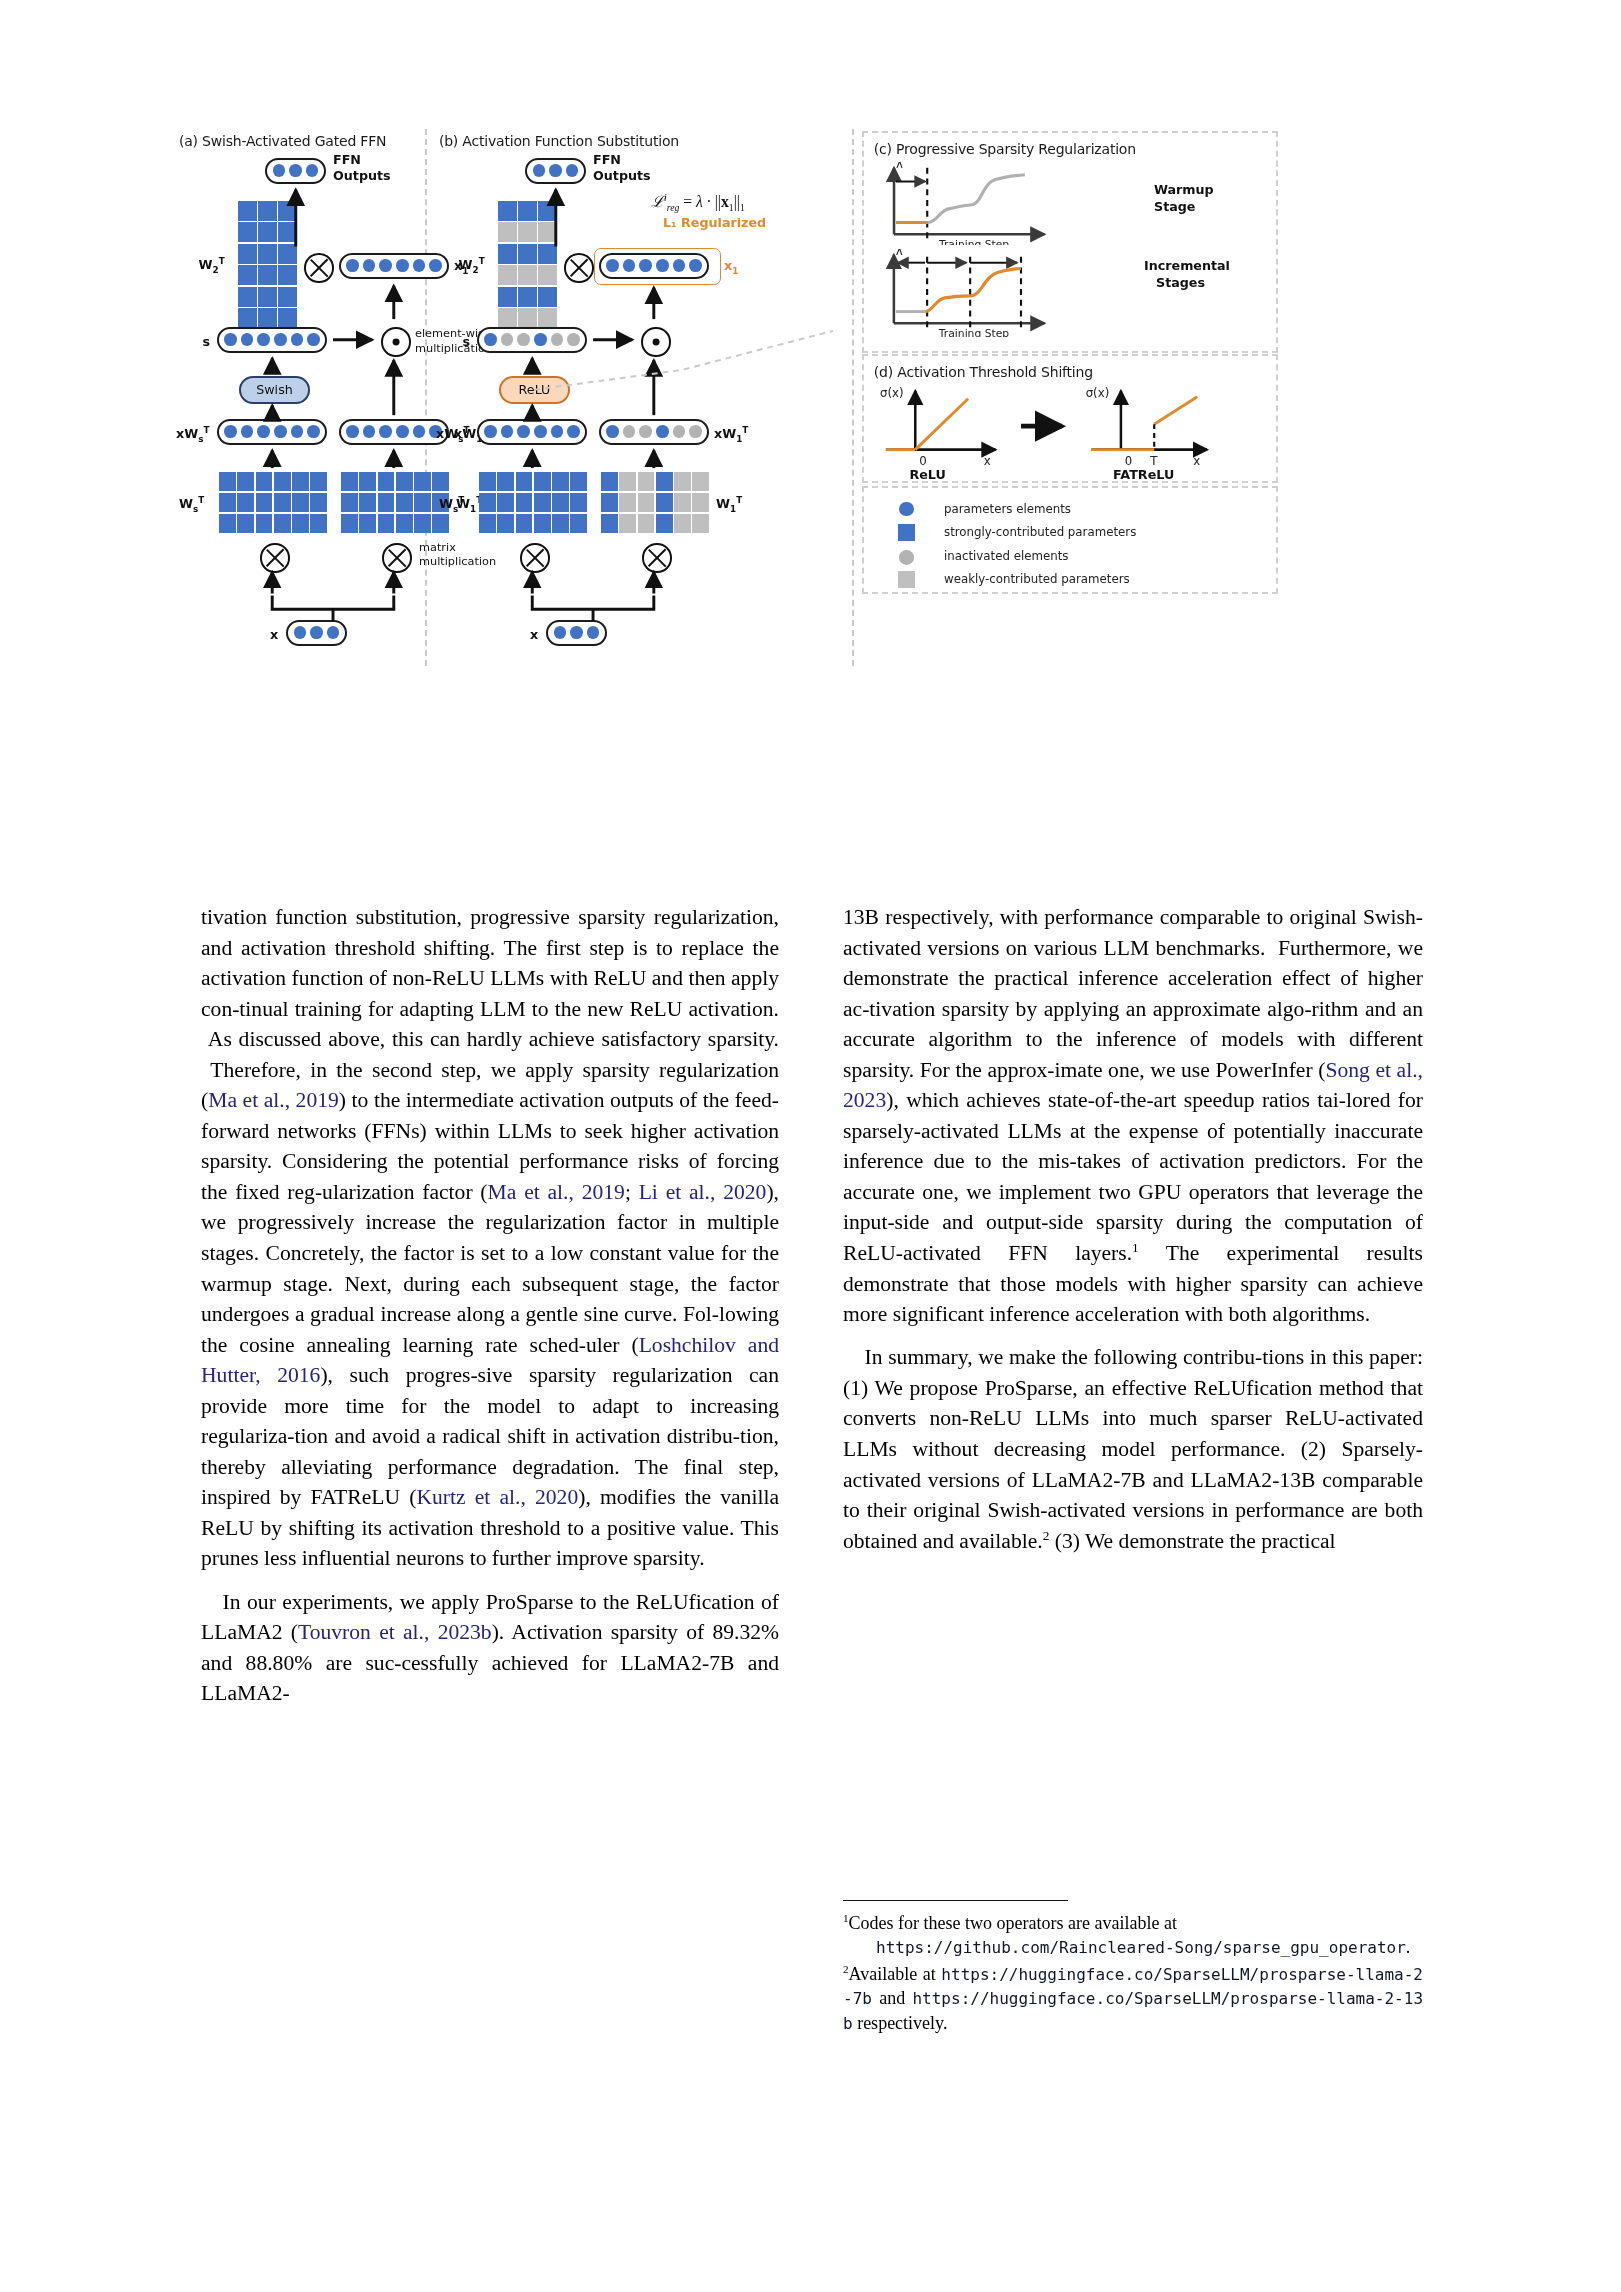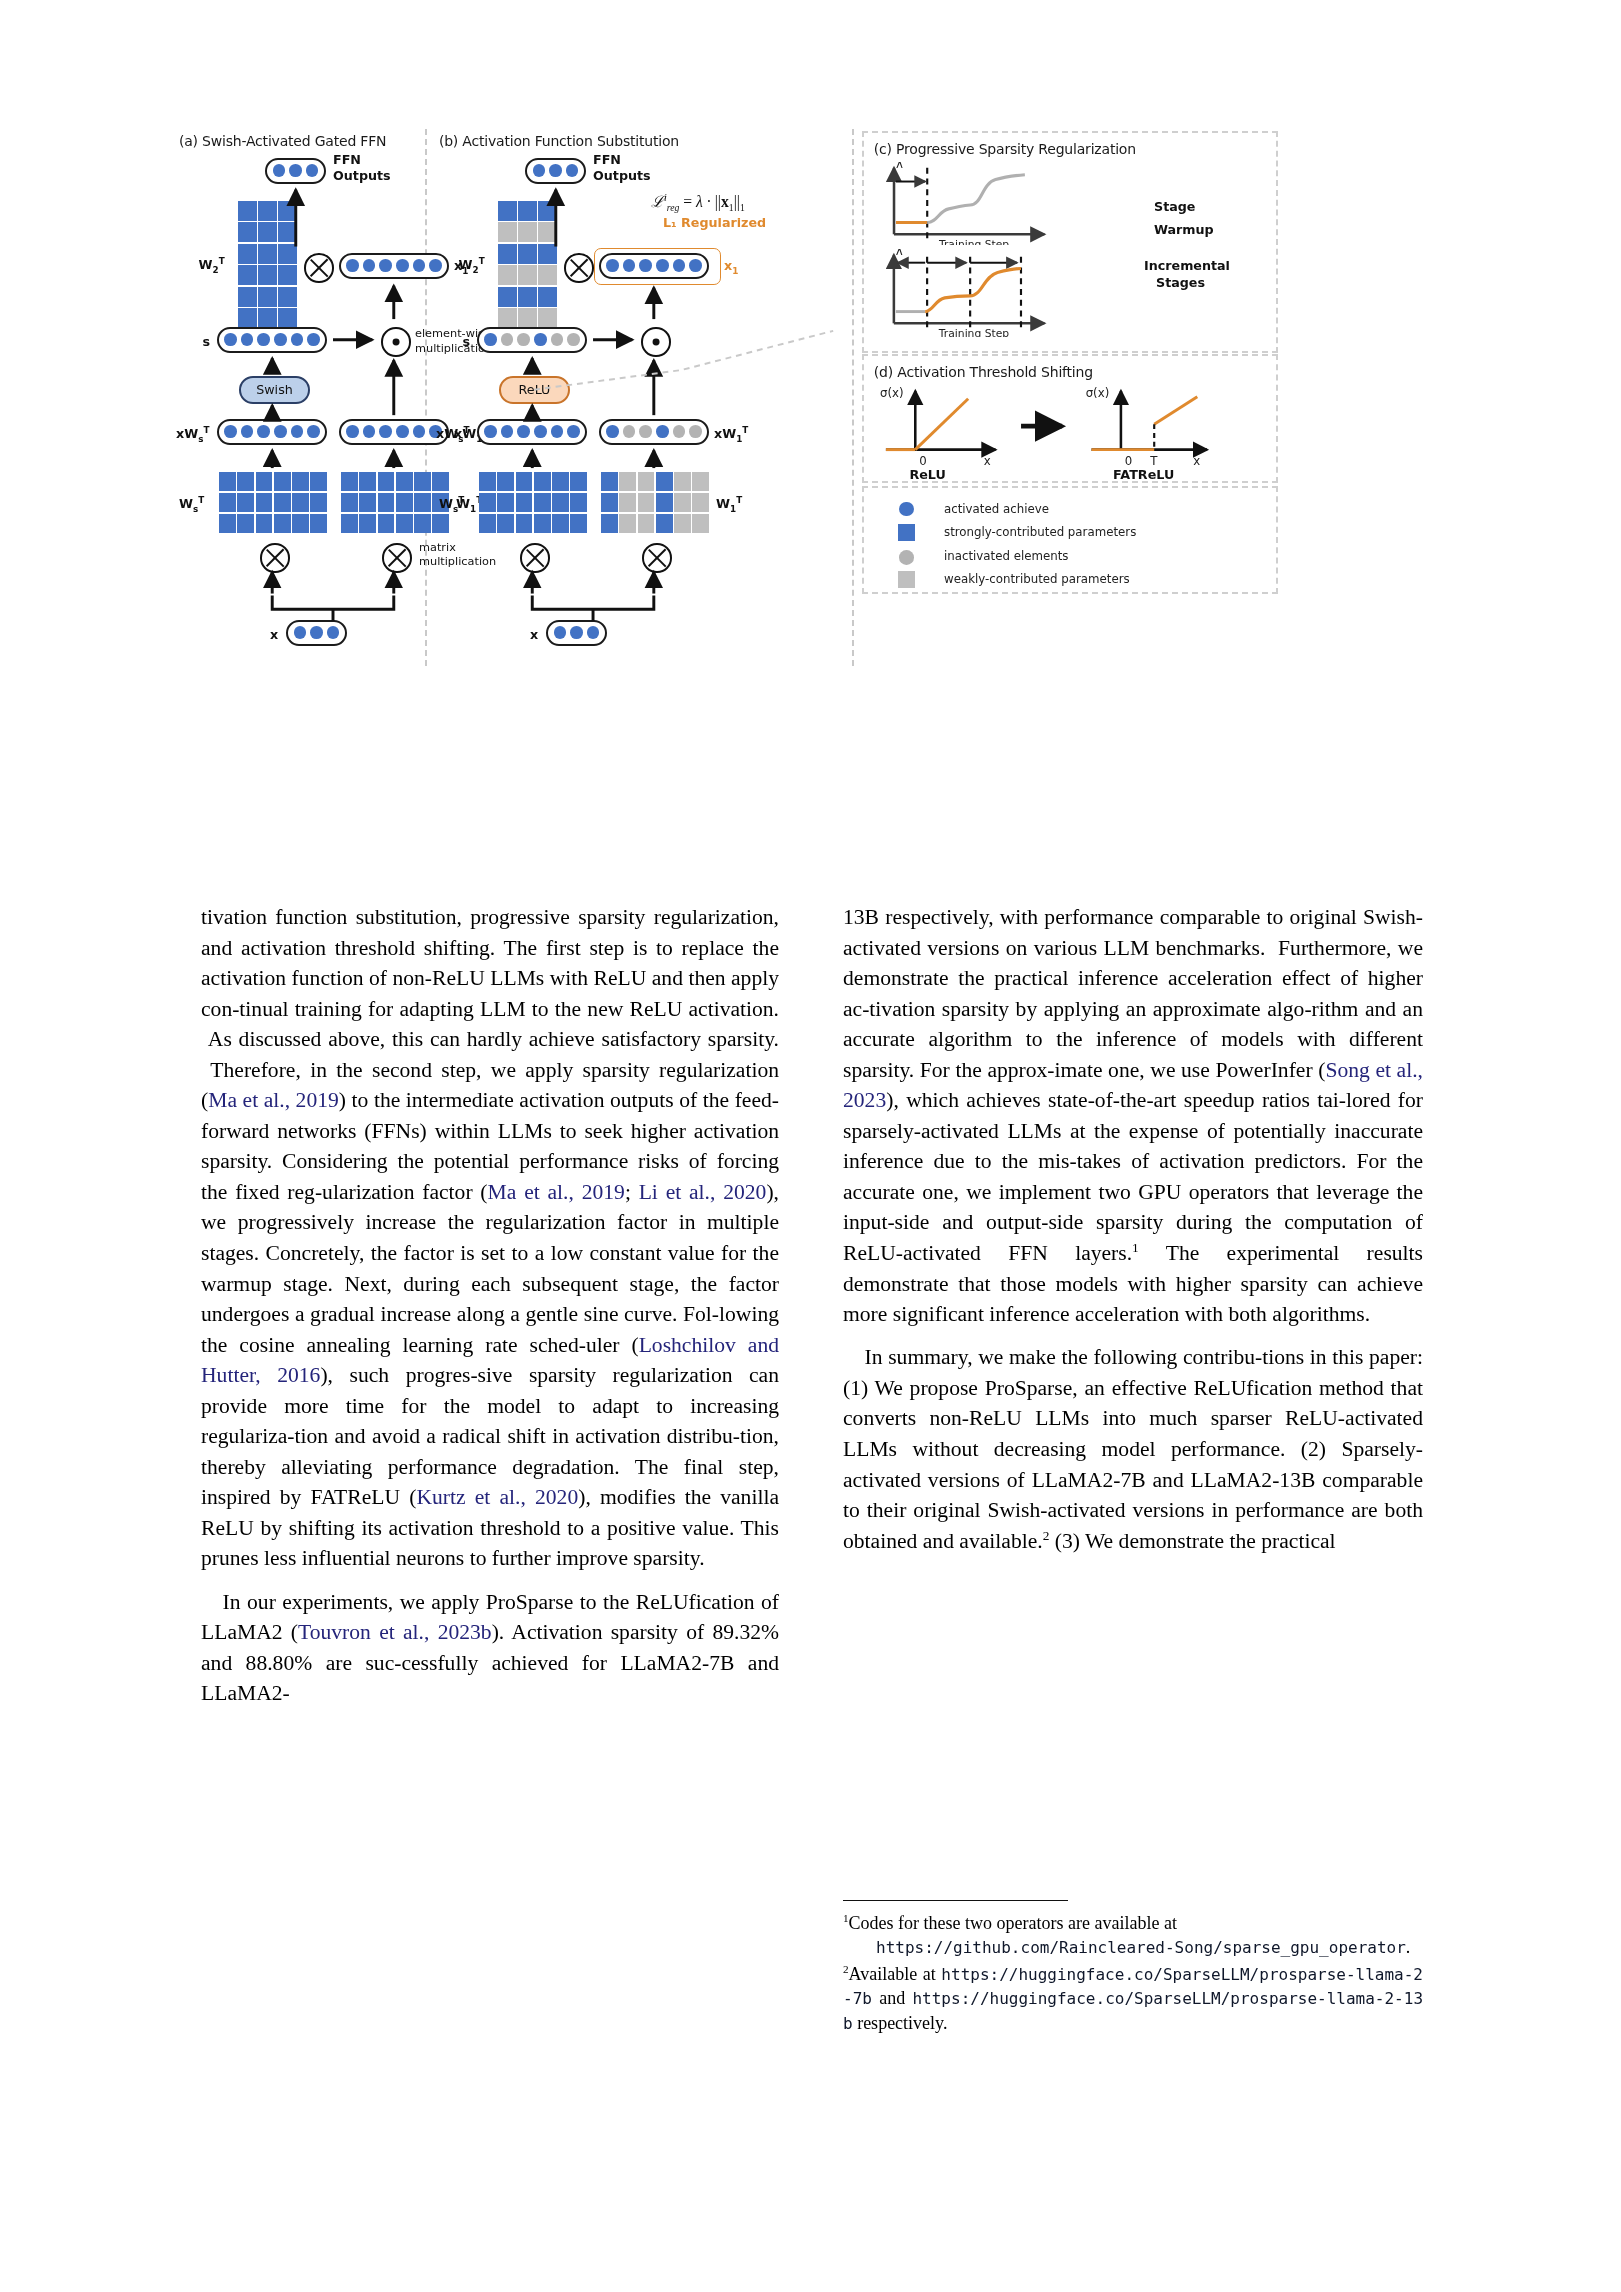--- a/index.html
+++ b/index.html
@@ -415,21 +415,21 @@
         </defs>
         <line x1="52" y1="6" x2="52" y2="78" stroke="#111" stroke-width="2.2" stroke-dasharray="6 5"></line>
         <g stroke="#111" stroke-width="2" fill="none" marker-end="url(#ah2)">
           <line x1="20" y1="20" x2="50" y2="20"></line>
         </g>
         <path d="M20,62 L52,62" stroke="#e08a2e" stroke-width="3" fill="none"></path>
         <path d="M52,62 C62,62 64,50 74,48 C86,46 88,44 96,44 C108,44 108,22 122,18 C132,15 140,14 152,13" stroke="#b0b0b0" stroke-width="3.2" fill="none"></path>
         <text x="64" y="88" font-family="DejaVu Sans, sans-serif" font-size="11" fill="#222">Training Step</text>
         <text x="20" y="6" font-family="DejaVu Sans, sans-serif" font-size="12" fill="#222">λ</text>
       </svg>
-      <div class="lbl" style="left:290px;top:49px;margin-top:40px;">Warmup</div>
+      <div class="lbl" style="left:290px;top:49px;">Warmup</div>
       <div class="lbl" style="left:290px;top:66px;">Stage</div>
 
       <svg style="position:absolute;left:11.8px;top:116px;" width="245" height="88" viewBox="0 0 250 90">
         <g stroke="#3a3a3a" stroke-width="2.6" fill="none" marker-end="url(#ah2)">
           <line x1="18" y1="76" x2="18" y2="6"></line>
           <line x1="18" y1="76" x2="172" y2="76"></line>
         </g>
         <line x1="52" y1="8" x2="52" y2="82" stroke="#111" stroke-width="2.2" stroke-dasharray="6 5"></line>
         <line x1="96" y1="8" x2="96" y2="82" stroke="#111" stroke-width="2.2" stroke-dasharray="6 5"></line>
         <line x1="148" y1="8" x2="148" y2="82" stroke="#111" stroke-width="2.2" stroke-dasharray="6 5"></line>
@@ -485,21 +485,21 @@
         <text x="326" y="82" font-family="DejaVu Sans, sans-serif" font-size="12" fill="#222">x</text>
         <text x="244" y="96" font-family="DejaVu Sans, sans-serif" font-weight="bold" font-size="13" fill="#111">FATReLU</text>
       </svg>
     </div>
 
     <div class="dashed-box" style="left:686px;top:361px;width:412px;height:104px;">
       <div class="lg-dot" style="left:35px;top:13.7px;"></div>
       <div class="lg-sq" style="left:34px;top:36px;"></div>
       <div class="lg-dot grey" style="left:35px;top:62px;"></div>
       <div class="lg-sq grey" style="left:34px;top:83px;"></div>
-      <div class="lg-row" style="left:80px;top:13.7px;">activated achieve</div>
+      <div class="lg-row" style="left:80px;top:13.7px;">parameters elements</div>
       <div class="lg-row" style="left:80px;top:37px;">strongly-contributed parameters</div>
       <div class="lg-row" style="left:80px;top:61px;">inactivated elements</div>
       <div class="lg-row" style="left:80px;top:84px;">weakly-contributed parameters</div>
     </div>
   </div>
 
 
   <div class="col colL">
     <p>tivation function substitution, progressive sparsity regularization, and activation threshold shifting. The first step is to replace the activation function of non-ReLU LLMs with ReLU and then apply con‑tinual training for adapting LLM to the new ReLU activation. &nbsp;As discussed above, this can hardly achieve satisfactory sparsity. &nbsp;Therefore, in the second step, we apply sparsity regularization (<span class="ref">Ma et al., 2019</span>) to the intermediate activation outputs of the feed-forward networks (FFNs) within LLMs to seek higher activation sparsity. Considering the potential performance risks of forcing the fixed reg‑ularization factor (<span class="ref">Ma et al., 2019</span>; <span class="ref">Li et al., 2020</span>), we progressively increase the regularization factor in multiple stages. Concretely, the factor is set to a low constant value for the warmup stage. Next, during each subsequent stage, the factor undergoes a gradual increase along a gentle sine curve. Fol‑lowing the cosine annealing learning rate sched‑uler (<span class="ref">Loshchilov and Hutter, 2016</span>), such progres‑sive sparsity regularization can provide more time for the model to adapt to increasing regulariza‑tion and avoid a radical shift in activation distribu‑tion, thereby alleviating performance degradation. The final step, inspired by FATReLU (<span class="ref">Kurtz et al., 2020</span>), modifies the vanilla ReLU by shifting its activation threshold to a positive value. This prunes less influential neurons to further improve sparsity.</p>
     <p>In our experiments, we apply ProSparse to the ReLUfication of LLaMA2 (<span class="ref">Touvron et al., 2023b</span>). Activation sparsity of 89.32% and 88.80% are suc‑cessfully achieved for LLaMA2-7B and LLaMA2-</p>

